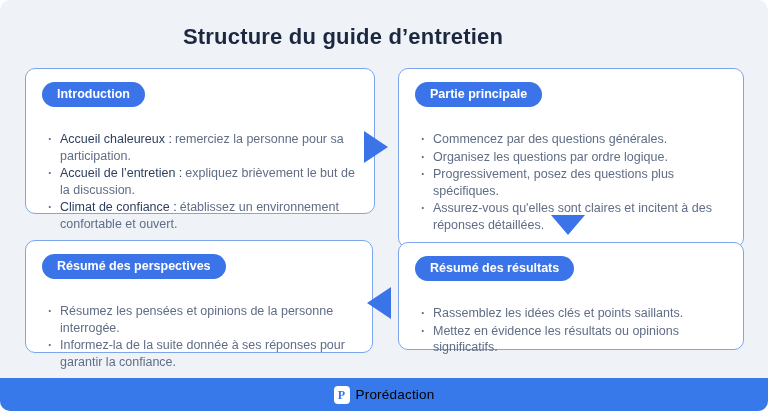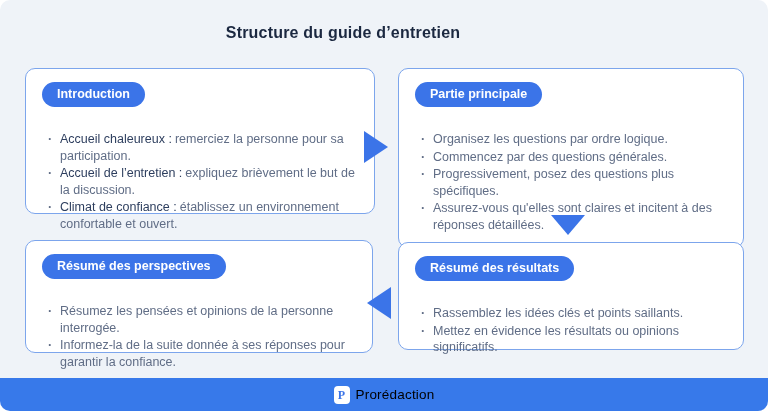--- a/index.html
+++ b/index.html
@@ -5,21 +5,21 @@
   html,body { margin:0; padding:0; background:#ffffff; }
   .page {
     position:relative; width:768px; height:411px;
     background:var(--page-bg,#EFF3F8);
     border-radius:10px; overflow:hidden;
     font-family:"Liberation Sans", sans-serif;
   }
   .title {
     position:absolute; top:24px; left:0; width:686px;
     margin:0; text-align:center;
-    font-size:16px; font-weight:700; letter-spacing:.2px;
+    font-size:22px; font-weight:700; letter-spacing:.2px;
     color:var(--title-text,#1B2840);
   }
   .card {
     position:absolute; box-sizing:border-box;
     background:var(--card-bg,#fff);
     border:1px solid var(--card-border,#7CA5EC);
     border-radius:10px;
     padding:13px 16px 10px 16px;
   }
   .card-1 { left:25px;  top:68px;  width:350px; height:146px; }
@@ -89,22 +89,22 @@
     <ul class="bullets">
       <li><span class="b">Accueil chaleureux :</span><span class="t">remerciez la personne pour sa participation.</span></li>
       <li><span class="b">Accueil de l’entretien :</span><span class="t">expliquez brièvement le but de la discussion.</span></li>
       <li><span class="b">Climat de confiance :</span><span class="t">établissez un environnement confortable et ouvert.</span></li>
     </ul>
   </section>
 
   <section class="card card-2">
     <span class="pill">Partie principale</span>
     <ul class="bullets">
+      <li><span class="t">Commencez par des questions générales.</span></li>
       <li><span class="t">Organisez les questions par ordre logique.</span></li>
-      <li><span class="t">Commencez par des questions générales.</span></li>
       <li><span class="t">Progressivement, posez des questions plus spécifiques.</span></li>
       <li><span class="t">Assurez-vous qu'elles sont claires et incitent à des réponses détaillées.</span></li>
     </ul>
   </section>
 
   <section class="card card-3">
     <span class="pill">Résumé des perspectives</span>
     <ul class="bullets">
       <li><span class="t">Résumez les pensées et opinions de la personne interrogée.</span></li>
       <li><span class="t">Informez-la de la suite donnée à ses réponses pour garantir la confiance.</span></li>

